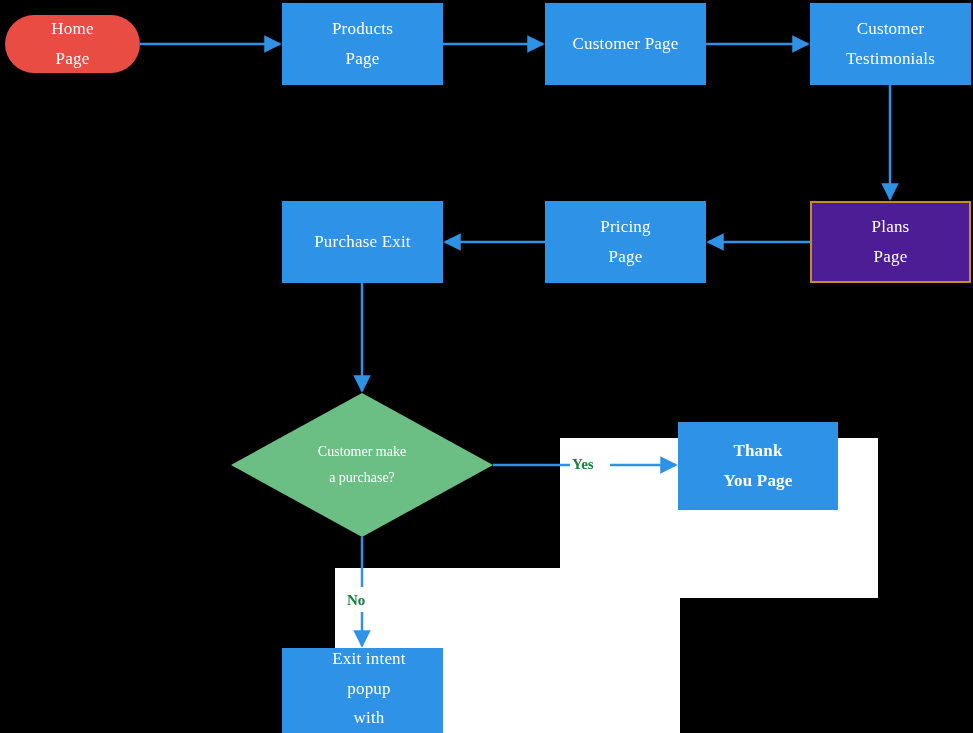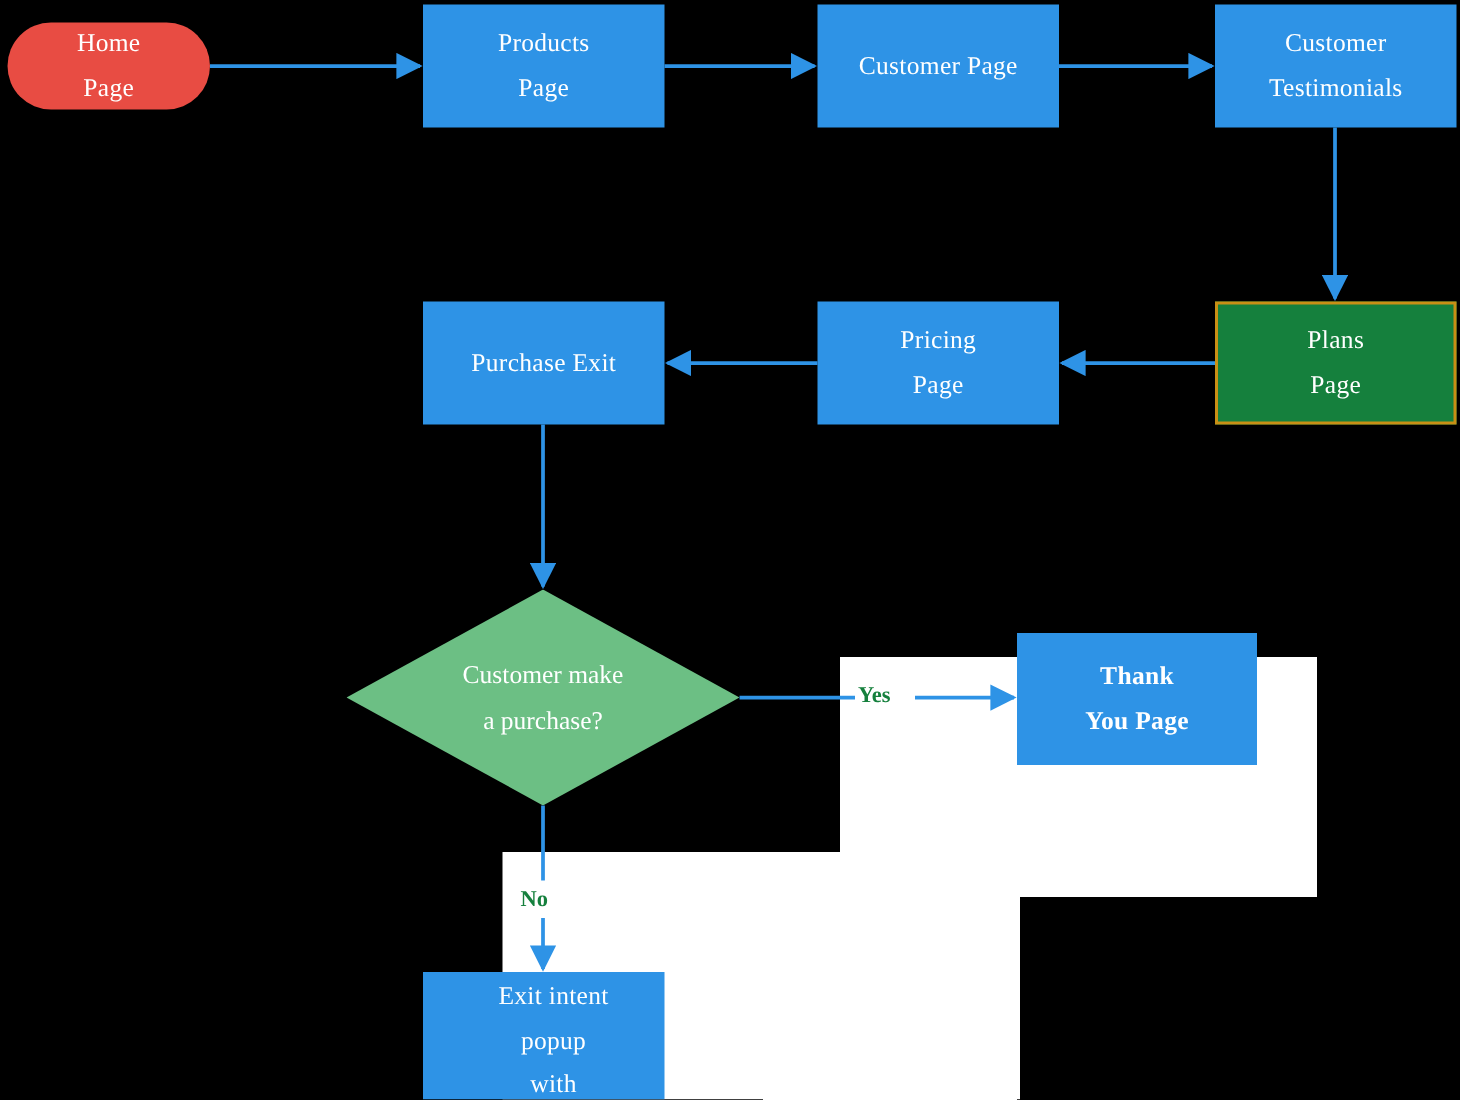--- a/index.html
+++ b/index.html
@@ -43,21 +43,21 @@
     white-space: pre-line;
   }
   .node.process {
     background: #2e93e6;
   }
   .node.terminator {
     background: #e84c43;
     border-radius: 999px;
   }
   .node.highlight {
-    background: #15803d;
+    background: #4c1d95;
     border: 2px solid #c98f15;
   }
   .node .node-label {
     display: block;
     width: 100%;
   }
   
   .decision {
     position: absolute;
   }
@@ -68,21 +68,21 @@
   }
   .decision .decision-label {
     position: absolute;
     left: 0; top: 0;
     width: 100%; height: 100%;
     display: flex;
     align-items: center;
     justify-content: center;
     text-align: center;
     color: #ffffff;
-    font-size: 17px;
+    font-size: 14px;
     line-height: 1.85;
     white-space: pre-line;
     pointer-events: none;
   }
   
   #edges {
     position: absolute;
     left: 0; top: 0;
     width: 973px;
     height: 733px;
@@ -181,21 +181,21 @@
       </svg>
       <span class="decision-label">Customer   make
 a purchase?</span>
     </div>
 
     <div class="node process" style="left:678px; top:422px; width:160px; height:88px;font-weight:bold;">
       <span class="node-label">Thank
 You Page</span>
     </div>
 
-    <div class="node process" style="left:282px; top:648px; width:161px; height:85px; justify-content:center; padding-top:6px;padding-left:13px;">
+    <div class="node process" style="left:282px; top:648px; width:161px; height:85px; justify-content:flex-end; padding-top:6px;padding-left:13px;">
       <span class="node-label">Exit intent
 popup
 with</span>
     </div>
 
   </div>
 
   <div class="layer-labels">
     <div class="edge-label" style="left:572px; top:456px;">Yes</div>
     <div class="edge-label" style="left:347px; top:592px;">No</div>

